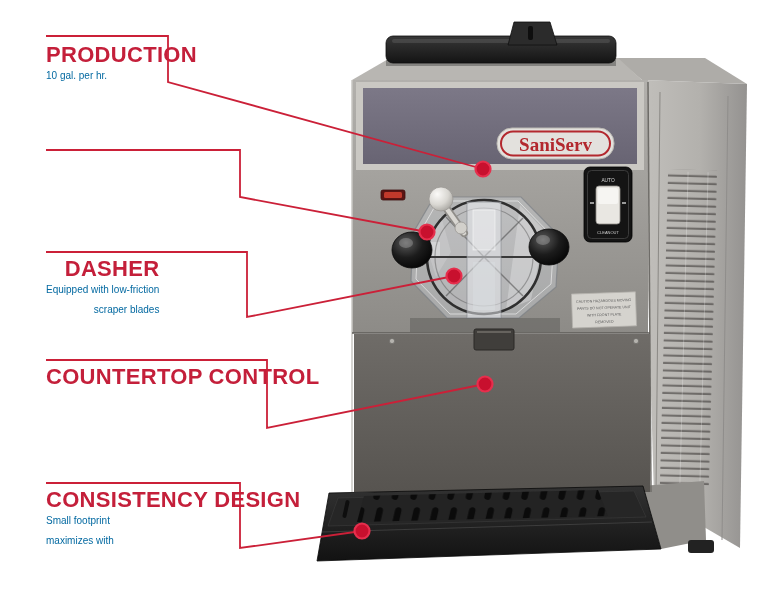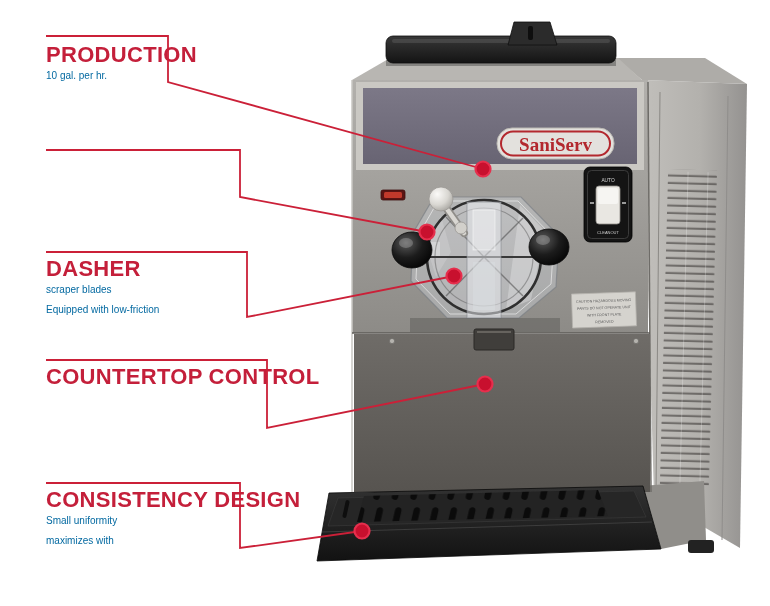--- a/index.html
+++ b/index.html
@@ -186,33 +186,33 @@
       <line x1="322" y1="532" x2="652" y2="522" stroke="#3d3d3d" stroke-width="1"></line>
     </g>
   </svg>
 
   <div class="callout" style="top:45px;">
     <div class="callout-title">PRODUCTION</div>
     <div class="callout-sub">10 gal. per hr.</div>
   </div>
 
 
-  <div class="callout" style="top:259px;">
+  <div class="callout" style="top:259px;text-align:right;">
     <div class="callout-title">DASHER</div>
+    <div class="callout-sub">Equipped with low-friction</div>
     <div class="callout-sub">scraper blades</div>
-    <div class="callout-sub">Equipped with low-friction</div>
   </div>
 
   <div class="callout" style="top:367px;">
     <div class="callout-title">COUNTERTOP CONTROL</div>
   </div>
 
   <div class="callout" style="top:490px;">
     <div class="callout-title">CONSISTENCY DESIGN</div>
-    <div class="callout-sub">Small uniformity</div>
+    <div class="callout-sub">Small footprint</div>
     <div class="callout-sub">maximizes with</div>
   </div>
 
   <svg class="layer leads" viewBox="0 0 770 606" aria-hidden="true">
     <g stroke="#cb2038" stroke-width="1.8" fill="none">
       <polyline points="46,36 168,36 168,82 483,169"></polyline>
       <polyline points="46,150 240,150 240,197 427,232"></polyline>
       <polyline points="46,252 247,252 247,317 454,276"></polyline>
       <polyline points="46,360 267,360 267,428 485,384"></polyline>
       <polyline points="46,483 240,483 240,548 362,531"></polyline>

